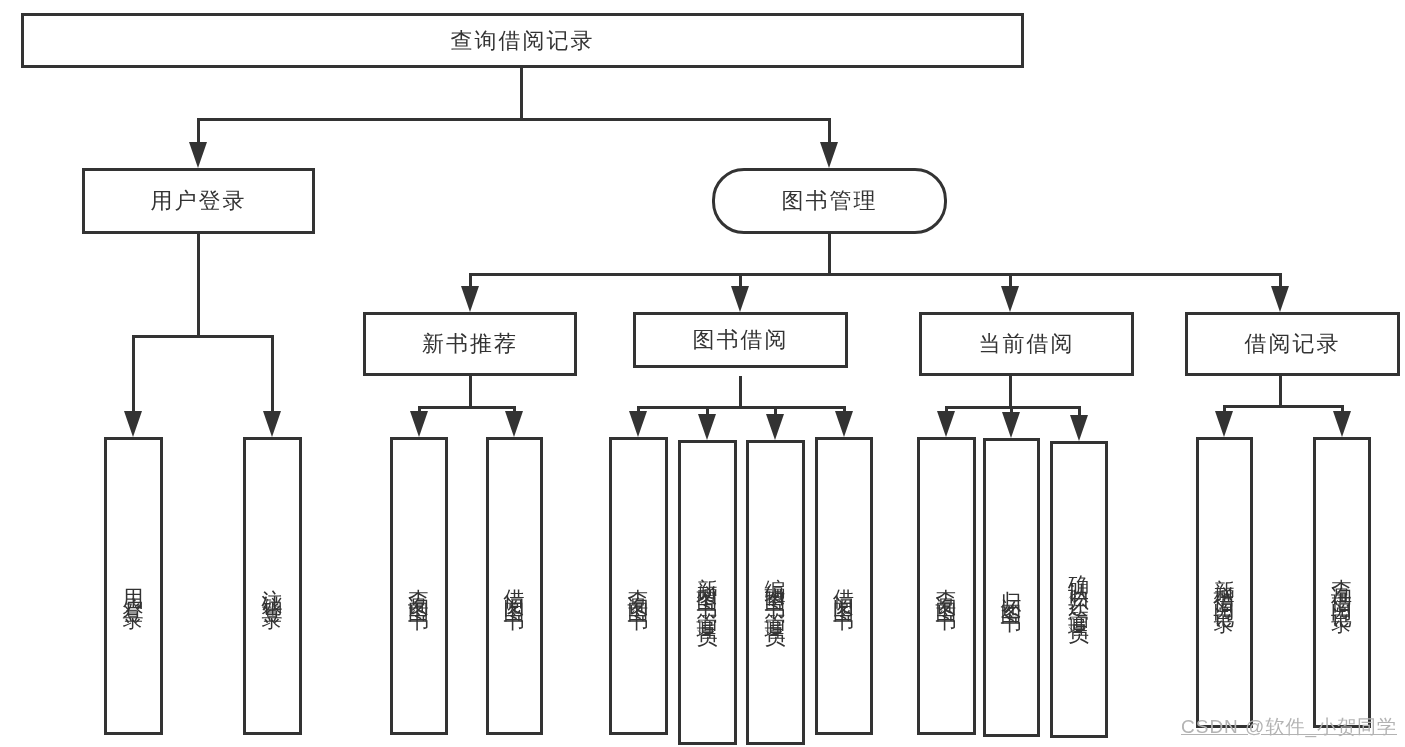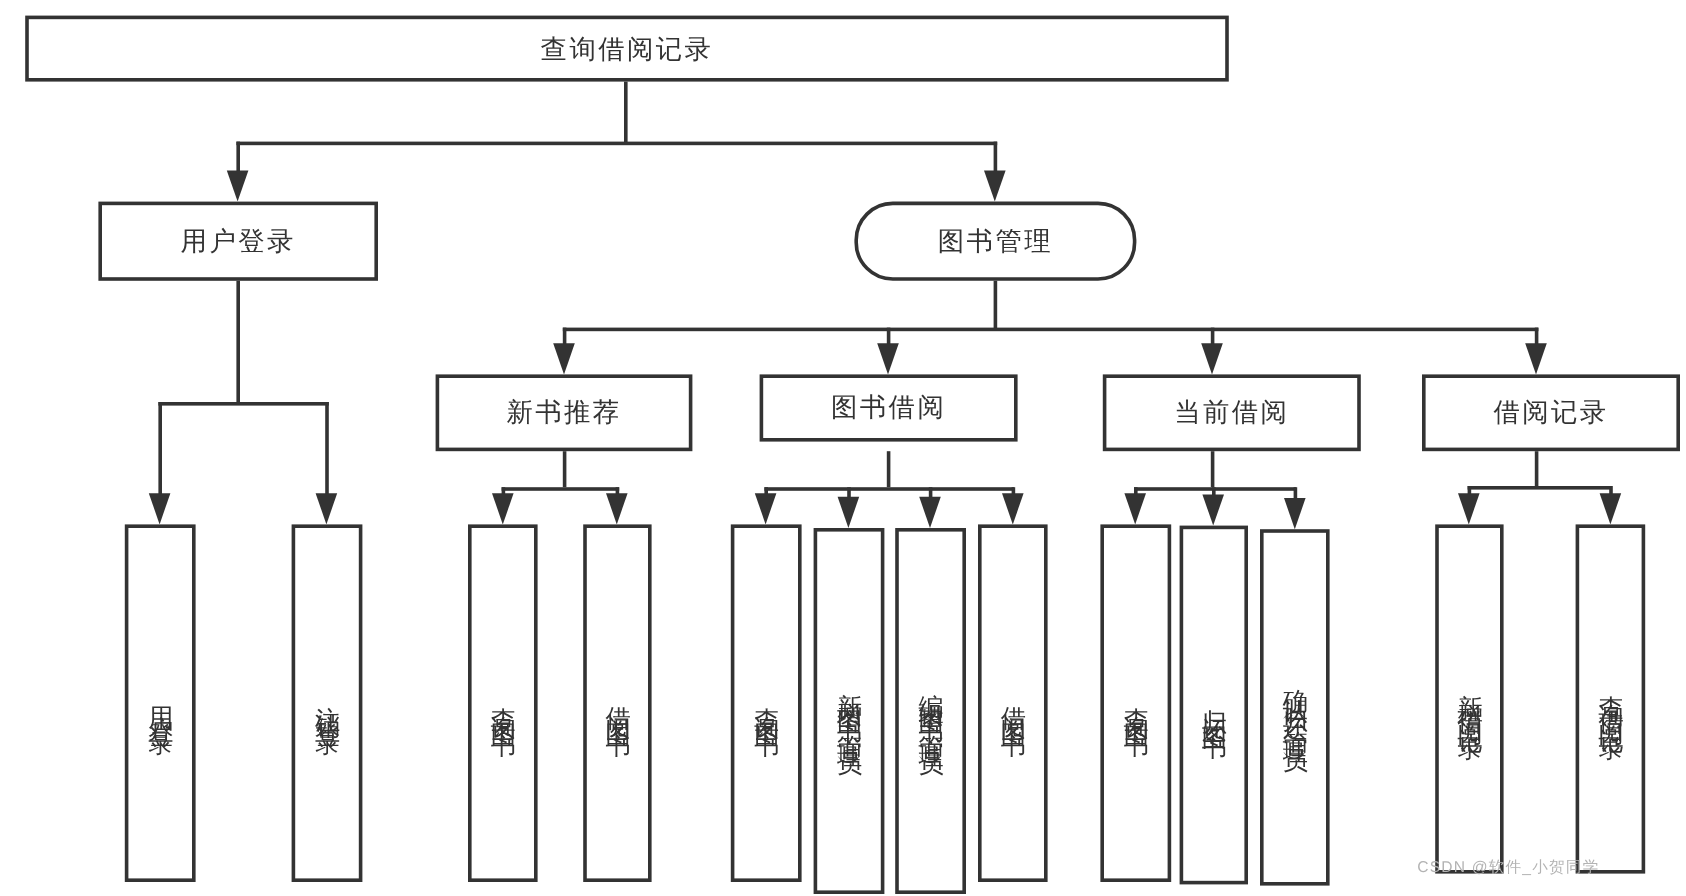--- a/index.html
+++ b/index.html
@@ -18,21 +18,21 @@
     font-size:21px;letter-spacing:7px;line-height:1;
   }
   .ln{position:absolute;background:#333333;}
   .arr{
     position:absolute;width:0;height:0;
     border-left:9px solid transparent;border-right:9px solid transparent;
     border-top:26px solid #333333;
   }
   .wm{
     position:absolute;left:1181px;top:714px;z-index:6;white-space:nowrap;
-    font-size:13px;letter-spacing:1px;color:#b3b3b3;
+    font-size:19px;letter-spacing:1px;color:#b3b3b3;text-decoration:underline;
   }
 </style>
 </head>
 <body>
 
 <div class="canvas">
 
   <div class="box h" style="left:21px;top:13px;width:1003px;height:55px;">
     <span>查询借阅记录</span>
   </div>

